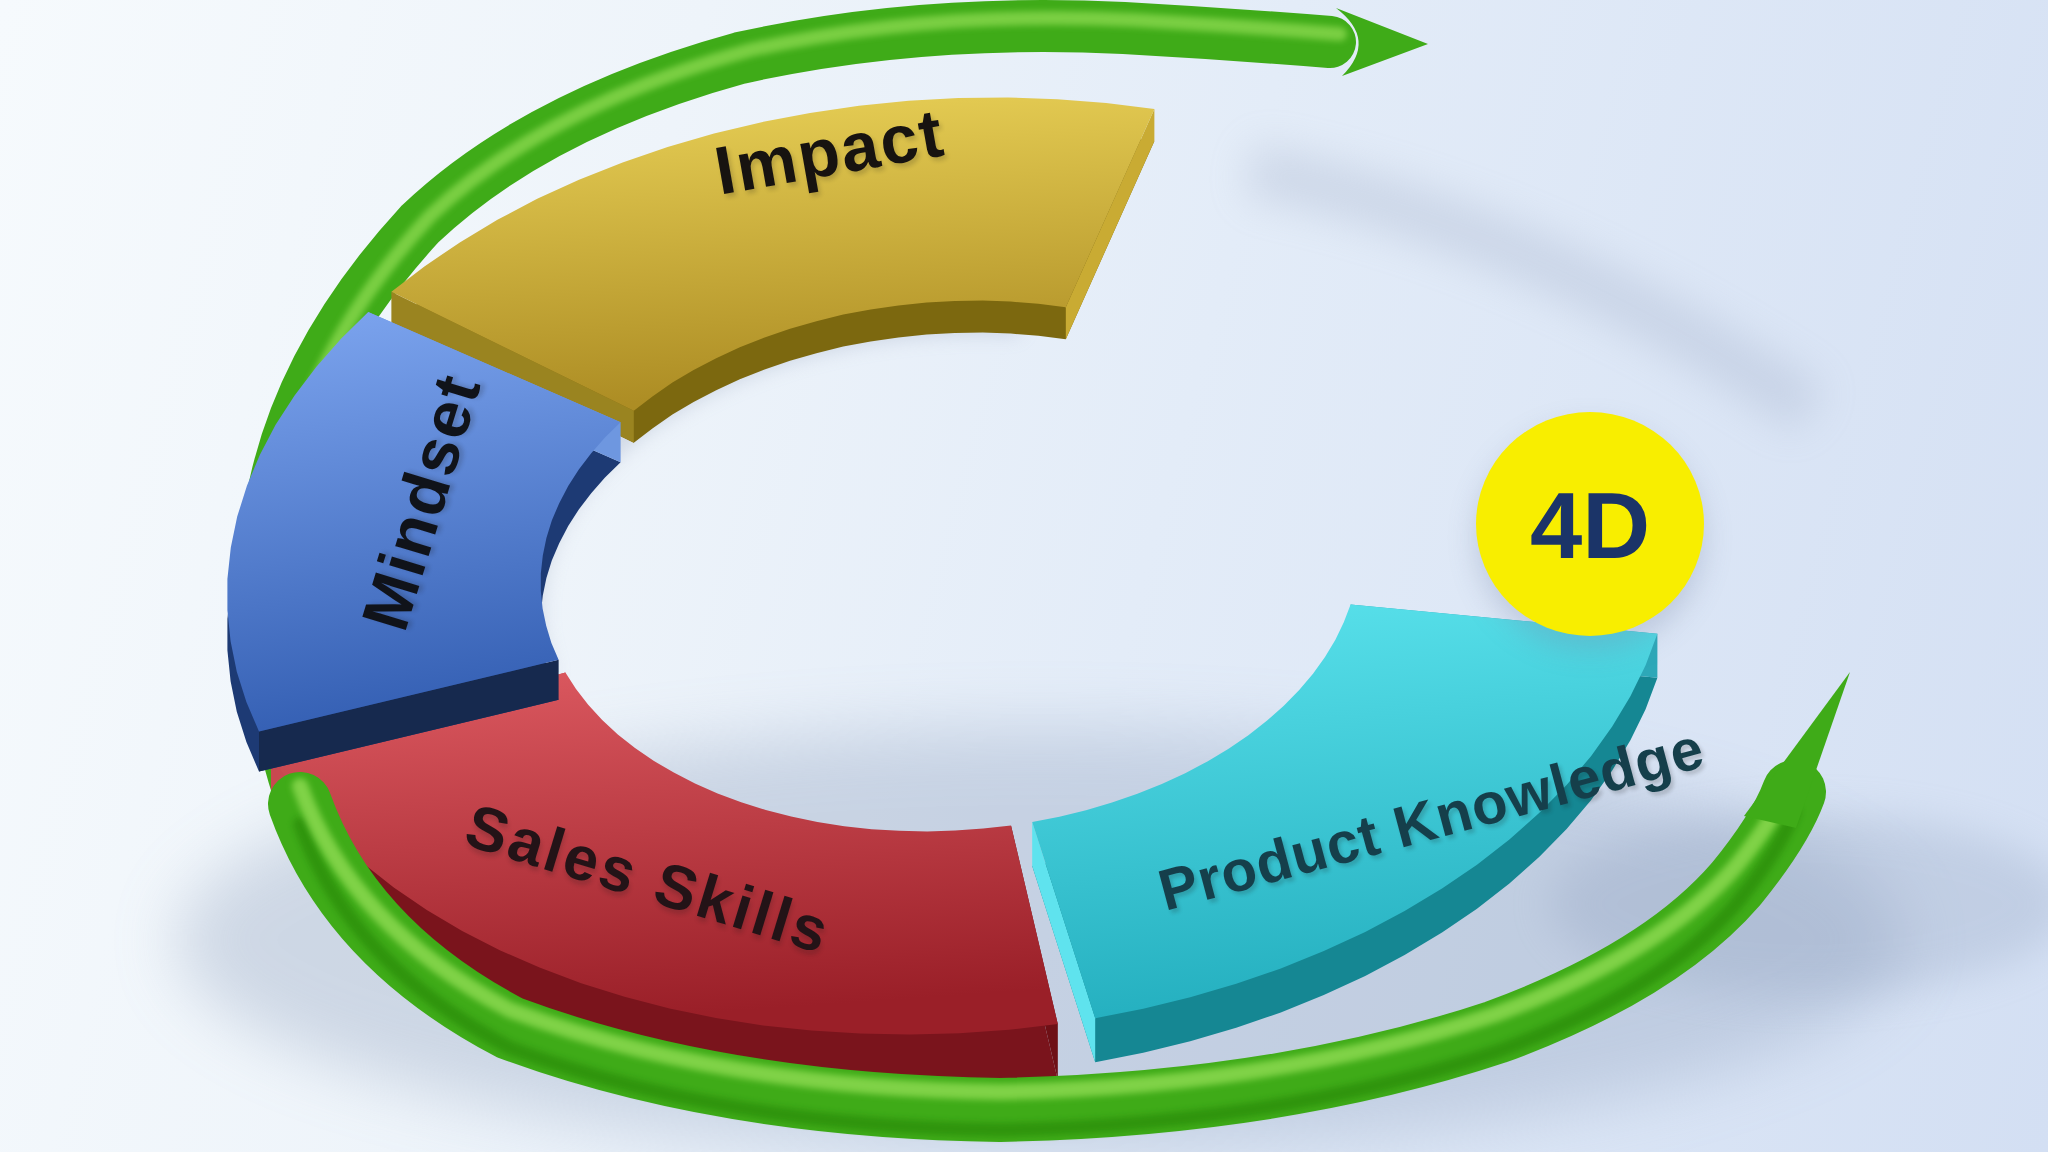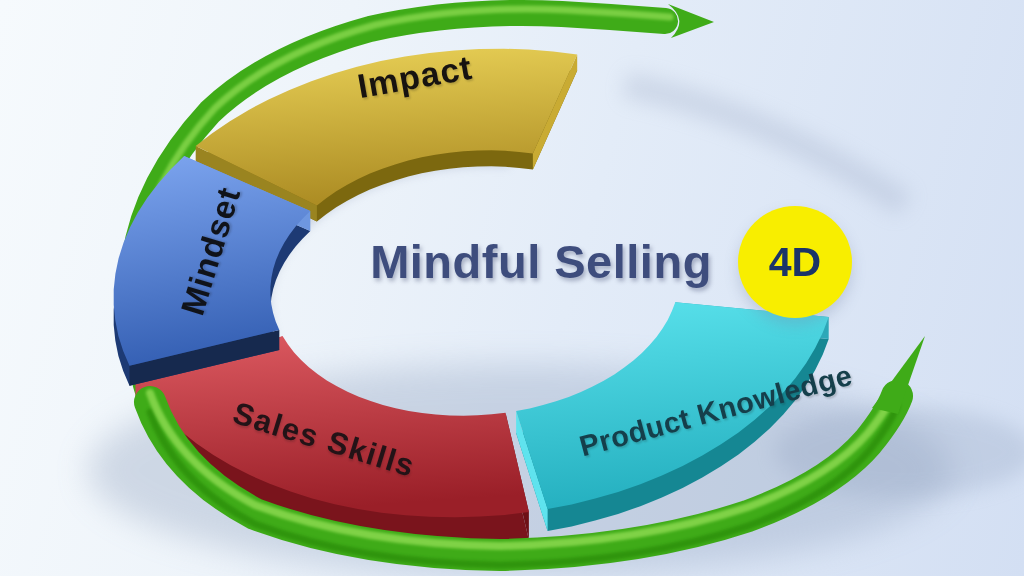--- a/index.html
+++ b/index.html
@@ -18,21 +18,21 @@
   #lbl-sales  {left:324px;top:440px;font-size:31px;transform:translate(-50%,-50%) rotate(17deg);letter-spacing:1.5px;}
   #lbl-product{left:716px;top:411px;font-size:29px;transform:translate(-50%,-50%) rotate(-15deg);letter-spacing:.5px;}
   #title{
     position:absolute;left:541px;top:261px;transform:translate(-50%,-50%);
     font-size:47px;font-weight:700;letter-spacing:.5px;z-index:2;white-space:nowrap;
     text-shadow:2px 3px 4px rgba(45,55,95,0.35);
   }
   #badge{
     position:absolute;left:795px;top:262px;width:114px;height:112px;border-radius:50%;
     transform:translate(-50%,-50%);display:flex;align-items:center;justify-content:center;
-    font-size:41px;font-weight:700;z-index:2;
+    font-size:47px;font-weight:700;z-index:2;
     box-shadow:0 7px 14px rgba(120,132,165,0.30);
   }
 </style>
 </head>
 <body>
 
 <div id="stage">
 
   <svg id="diagram" width="1024" height="576" viewBox="0 0 1024 576">
     <defs>
@@ -112,18 +112,17 @@
       <path class="arrow-light" d="M 150 402 Q 175 472 255 514 Q 360 553 500 555 Q 640 552 748 516 Q 830 486 868 442 Q 890 415 897 396" transform="translate(0,-9)" fill="none" stroke-width="8" opacity="0.6" stroke-linecap="round" filter="url(#blur2)" stroke="#aaed66"></path>
       <path class="arrow-tail" d="M 872 408 L 925 336 L 898 414 Z" fill="#3fab18"></path>
     </g>
   </svg>
 
   <div class="lbl" id="lbl-impact" style="color: rgb(23, 19, 16);">Impact</div>
   <div class="lbl" id="lbl-mindset" style="color: rgb(16, 19, 26);">Mindset</div>
   <div class="lbl" id="lbl-sales" style="color: rgb(35, 19, 23);">Sales Skills</div>
   <div class="lbl" id="lbl-product" style="color: rgb(21, 63, 75);">Product Knowledge</div>
 
-  <div id="title" style="color: rgb(62, 77, 125);">Mindful Selling</div>
 
   <div id="badge" style="background: rgb(248, 238, 0); color: rgb(27, 52, 104);">
     <span>4D</span>
   </div>
 </div>
 
 </body></html>

